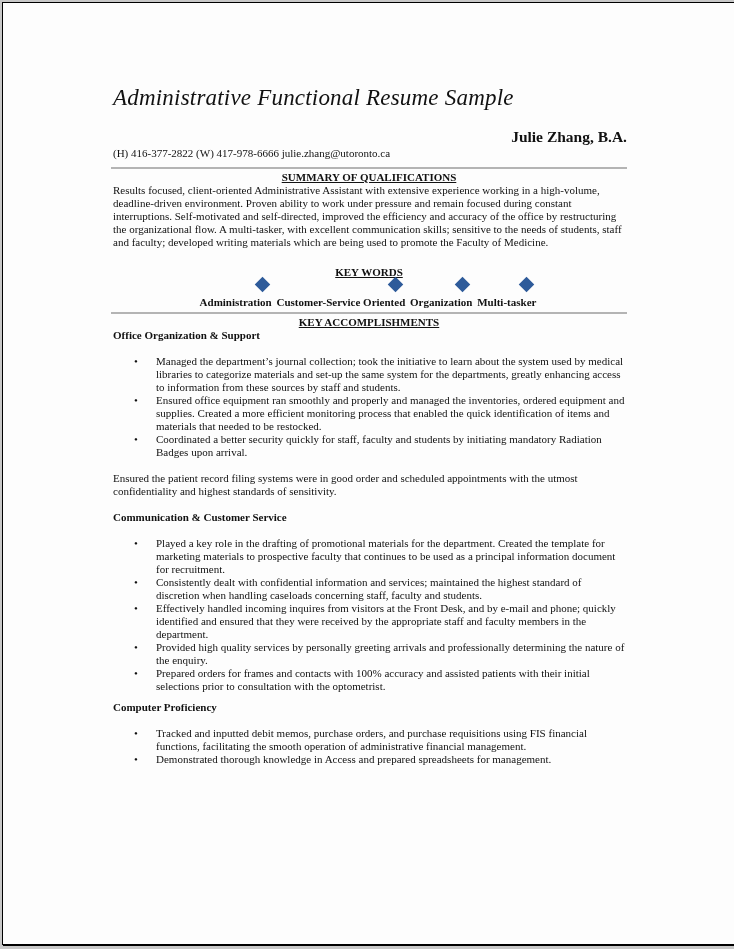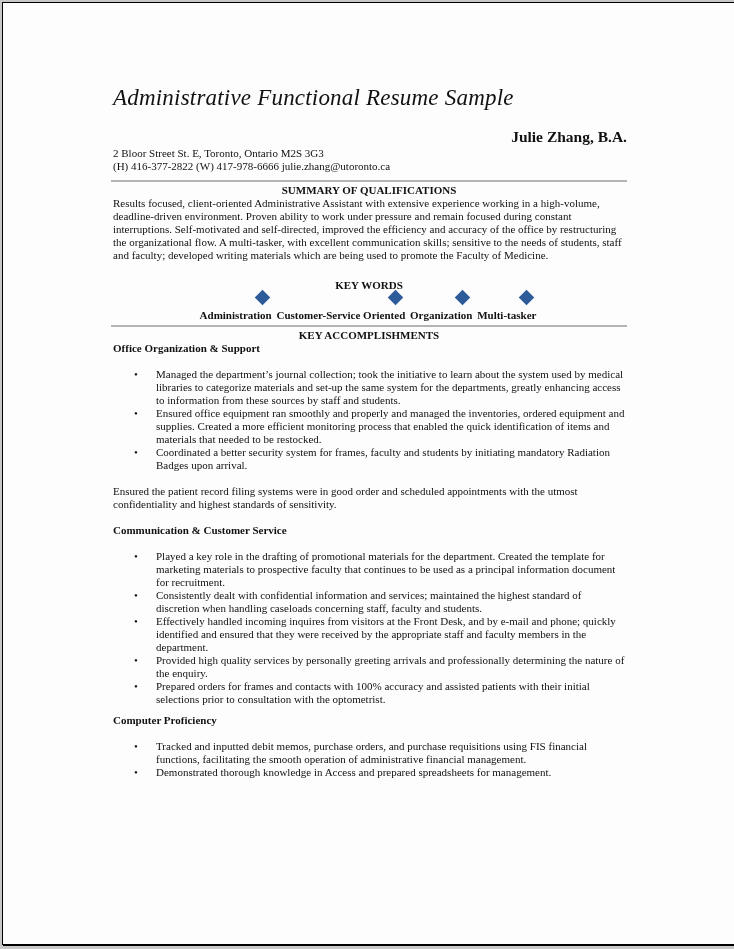--- a/index.html
+++ b/index.html
@@ -45,20 +45,21 @@
   .rule {
     height: 2px;
     background: #b4b4b4;
     margin: 5px 0 2px 0;
   }
   .heading {
     text-align: center;
     font-weight: bold;
     font-size: 11px;
     line-height: 13px;
+    text-decoration: underline;
   }
   .para {
     font-size: 11px;
     line-height: 13px;
     margin: 0 0 0 2px;
   }
   .keywords-title { margin-top: 17px; }
   .keywords {
     text-align: center;
     font-weight: bold;
@@ -104,21 +105,20 @@
 </style>
 </head>
 <body>
 
 <div class="page">
   <div class="content">
 
     <h1 class="title">Administrative Functional Resume Sample</h1>
 
     <div class="name">Julie Zhang, B.A.</div>
-    <div class="contact">2 Bloor Street St. E, Toronto, Ontario M2S 3G3</div>
     <div class="contact">(H) 416-377-2822 (W) 417-978-6666 julie.zhang@utoronto.ca</div>
 
     <div class="rule" style="margin-top:7px;"></div>
 
     <div class="heading">SUMMARY OF QUALIFICATIONS</div>
     <p class="para">Results focused, client-oriented Administrative Assistant with extensive experience working in a high-volume, deadline-driven environment. Proven ability to work under pressure and remain focused during constant interruptions. Self-motivated and self-directed, improved the efficiency and accuracy of the office by restructuring the organizational flow. A multi-tasker, with excellent communication skills; sensitive to the needs of students, staff and faculty; developed writing materials which are being used to promote the Faculty of Medicine.</p>
 
     <div class="heading keywords-title">KEY WORDS</div>
     <div class="keywords">
       <span class="kw">
@@ -140,21 +140,21 @@
     </div>
 
     <div class="rule" style="margin-top:4px;"></div>
 
     <div class="heading">KEY ACCOMPLISHMENTS</div>
 
     <div class="subhead">Office Organization &amp; Support</div>
     <ul class="bullets" style="margin-top:13px;">
       <li>Managed the department’s journal collection; took the initiative to learn about the system used by medical libraries to categorize materials and set-up the same system for the departments, greatly enhancing access to information from these sources by staff and students.</li>
       <li>Ensured office equipment ran smoothly and properly and managed the inventories, ordered equipment and supplies. Created a more efficient monitoring process that enabled the quick identification of items and materials that needed to be restocked.</li>
-      <li>Coordinated a better security system for frames, faculty and students by initiating mandatory Radiation Badges upon arrival.</li>
+      <li>Coordinated a better security quickly for staff, faculty and students by initiating mandatory Radiation Badges upon arrival.</li>
     </ul>
     <p class="para" style="margin-top:13px;">Ensured the patient record filing systems were in good order and scheduled appointments with the utmost confidentiality and highest standards of sensitivity.</p>
 
     <div class="subhead" style="margin-top:13px;">Communication &amp; Customer Service</div>
     <ul class="bullets" style="margin-top:13px;">
       <li>Played a key role in the drafting of promotional materials for the department. Created the template for marketing materials to prospective faculty that continues to be used as a principal information document for recruitment.</li>
       <li>Consistently dealt with confidential information and services; maintained the highest standard of discretion when handling caseloads concerning staff, faculty and students.</li>
       <li>Effectively handled incoming inquires from visitors at the Front Desk, and by e-mail and phone; quickly identified and ensured that they were received by the appropriate staff and faculty members in the department.</li>
       <li>Provided high quality services by personally greeting arrivals and professionally determining the nature of the enquiry.</li>
       <li>Prepared orders for frames and contacts with 100% accuracy and assisted patients with their initial selections prior to consultation with the optometrist.</li>

